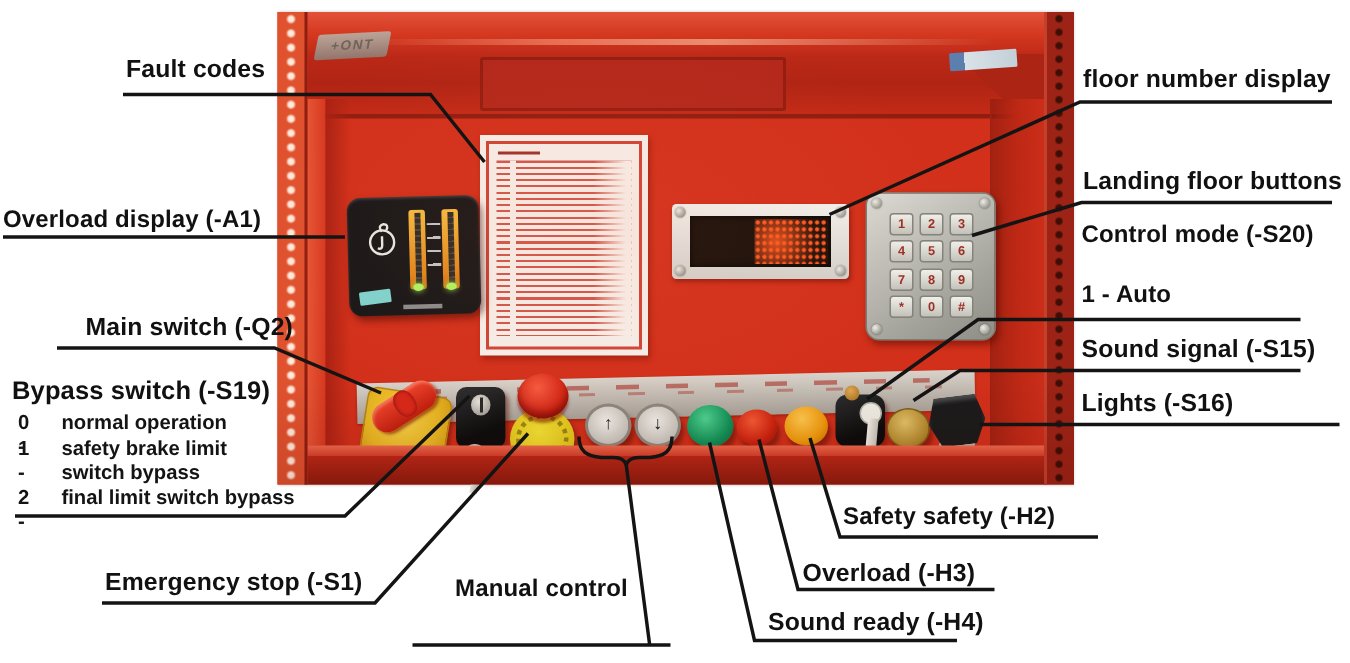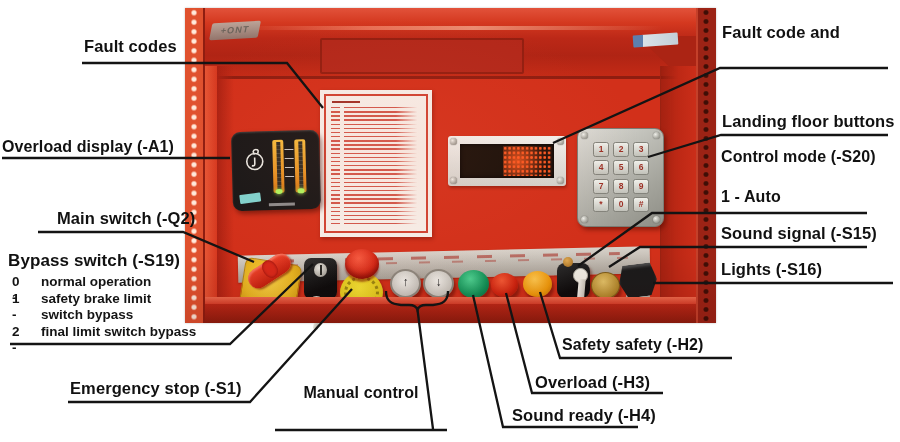--- a/index.html
+++ b/index.html
@@ -336,21 +336,22 @@
     <span class="byp-text"><span>final limit switch bypass</span></span>
   </div>
 
   <div class="lbl f17" id="lbl-emergency">Emergency stop (-S1)</div>
 
   <div class="lbl" id="lbl-manual">
     <span>Manual control</span><br>
   </div>
 
   <div class="lbl" id="lbl-fault-display">
-    <span>Fault code and</span><br>
+    <br>
+    <span>floor number display</span>
   </div>
 
   <div class="lbl f17" id="lbl-landing">Landing floor buttons</div>
 
   <div class="lbl" id="lbl-control-mode">
     <span>Control mode (-S20)</span><br>
     <br>
     <span>1 - Auto</span>
   </div>
 

